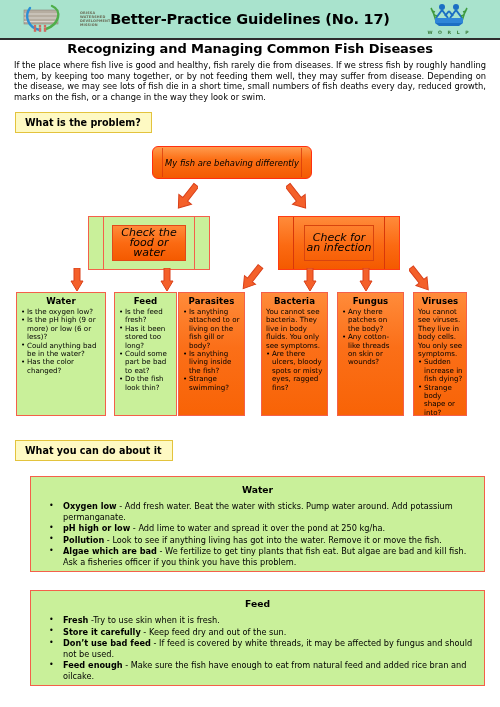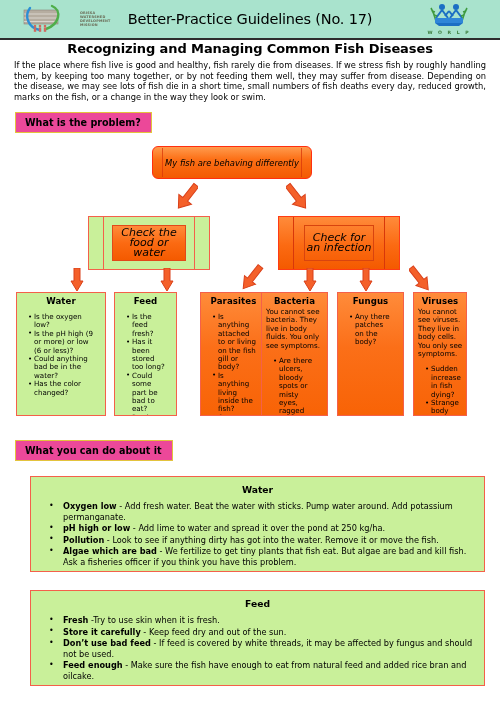--- a/index.html
+++ b/index.html
@@ -15,21 +15,21 @@
 
   
   .header{
     position:absolute;left:0;top:0;width:500px;height:38px;
     background:#a9e3cd;
     border-bottom:2px solid #2d2d2d;
     display:flex;align-items:center;
   }
   .hdr-title{
     position:absolute;left:0;right:0;text-align:center;
-    font-size:14.5px;font-weight:normal;letter-spacing:-0.2px;
+    font-size:14.5px;font-weight:bold;letter-spacing:-0.2px;
     font-family:"DejaVu Sans","Liberation Sans",sans-serif;
   }
   .logo-left{position:absolute;left:22px;top:3px;width:118px;height:32px;display:flex;align-items:center;}
   .logo-left .mark{width:56px;height:30px;position:relative;}
   .logo-left .words{
     font-size:3.4px;line-height:4.2px;color:#6b6b56;font-weight:bold;
     margin-left:2px;white-space:pre;letter-spacing:0.2px;
   }
   .logo-right{position:absolute;right:22px;top:2px;width:58px;height:34px;text-align:center;}
   .logo-right .wl{font-size:4.6px;letter-spacing:2px;color:#3b7c3b;font-weight:bold;margin-top:-2px;}
@@ -40,21 +40,21 @@
     font-size:13px;font-weight:bold;letter-spacing:-0.1px;
   }
   .intro{
     position:absolute;top:60px;left:14px;width:472px;
     font-size:8.3px;line-height:10.6px;text-align:justify;
   }
 
   
   .sec-head{
     position:absolute;
-    background:#ec4899;border:1px solid #e3c33d;
+    background:#fef9c3;border:1px solid #e3c33d;
     font-size:9.6px;font-weight:bold;
     padding:4px 10px 4px 9px;
     white-space:nowrap;
   }
   #sec-problem{left:15px;top:112px;}
   #sec-do{left:15px;top:440px;text-align:center;}
 
   
   .flow{position:absolute;left:0;top:130px;width:500px;height:300px;font-style:italic;}
 
@@ -115,21 +115,21 @@
   .cat{
     position:absolute;top:292px;height:124px;box-sizing:border-box;
     border:1px solid #f4604a;padding:2px 3px 2px 3px;overflow:hidden;
   }
   .cat.green{background:#c9f09a;}
   .cat.orange{background:linear-gradient(to bottom,#ff8b3a 0%,#fb6f18 45%,#f86306 100%);}
   .cat h4{
     margin:1px 0 2px 0;text-align:center;font-size:8.6px;font-weight:bold;letter-spacing:0.1px;
   }
   .cat p.lead{margin:0 0 0 1px;font-size:7.1px;line-height:8.4px;}
-  .cat ul{margin:7px;padding:0;list-style:none;}
+  .cat ul{margin:0;padding:0;list-style:none;}
   .cat li{
     font-size:7.1px;line-height:8.4px;position:relative;padding-left:7px;margin-bottom:0px;
   }
   .cat li::before{
     content:"\2022";position:absolute;left:1px;top:-0.5px;font-size:7px;
   }
 
   
   .panel{
     position:absolute;box-sizing:border-box;
@@ -290,61 +290,62 @@
   <div class="cat green" id="cat-1" style="left:114px;width:63px;">
     <h4>Feed</h4>
     <ul>
       <li>Is the feed fresh?</li>
       <li>Has it been stored too long?</li>
       <li>Could some part be bad to eat?</li>
       <li>Do the fish look thin?</li>
     </ul>
   </div>
 
-  <div class="cat orange" id="cat-2" style="left:200px;width:67px;">
+  <div class="cat orange" id="cat-2" style="left:178px;width:67px;">
     <h4>Parasites</h4>
     <ul>
       <li>Is anything attached to or living on the fish gill or body?</li>
       <li>Is anything living inside the fish?</li>
       <li>Strange swimming?</li>
     </ul>
   </div>
 
   <div class="cat orange" id="cat-3" style="left:261px;width:67px;">
     <h4>Bacteria</h4>
     <p class="lead">You cannot see bacteria. They live in body fluids. You only see symptoms.</p>
     <ul>
       <li>Are there ulcers, bloody spots or misty eyes, ragged fins?</li>
     </ul>
   </div>
 
   <div class="cat orange" id="cat-4" style="left:337px;width:67px;">
     <h4>Fungus</h4>
     <ul>
       <li>Any there patches on the body?</li>
+      <li>Any cotton-like threads on skin or wounds?</li>
     </ul>
   </div>
 
   <div class="cat orange" id="cat-5" style="left:413px;width:54px;">
     <h4>Viruses</h4>
     <p class="lead">You cannot see viruses. They live in body cells. You only see symptoms.</p>
     <ul>
       <li>Sudden increase in fish dying?</li>
       <li>Strange body shape or into?</li>
     </ul>
   </div>
 
   <div class="sec-head" id="sec-do">What you can do about it</div>
 
   <div class="panel" id="panel-water">
     <h4>Water</h4>
     <ul>
       <li><b>Oxygen low</b><span> - Add fresh water. Beat the water with sticks. Pump water around. Add potassium permanganate.</span></li>
       <li><b>pH high or low</b><span> - Add lime to water and spread it over the pond at 250 kg/ha.</span></li>
-      <li><b>Pollution</b><span> - Look to see if anything dirty has got into the water. Remove it or move the fish.</span></li>
+      <li><b>Pollution</b><span> - Look to see if anything living has got into the water. Remove it or move the fish.</span></li>
       <li><b>Algae which are bad</b><span> - We fertilize to get tiny plants that fish eat. But algae are bad and kill fish. Ask a fisheries officer if you think you have this problem.</span></li>
     </ul>
   </div>
 
   <div class="panel" id="panel-feed">
     <h4>Feed</h4>
     <ul>
       <li><b>Fresh</b><span> -Try to use skin when it is fresh.</span></li>
       <li><b>Store it carefully</b><span> - Keep feed dry and out of the sun.</span></li>
       <li><b>Don’t use bad feed</b><span> - If feed is covered by white threads, it may be affected by fungus and should not be used.</span></li>

